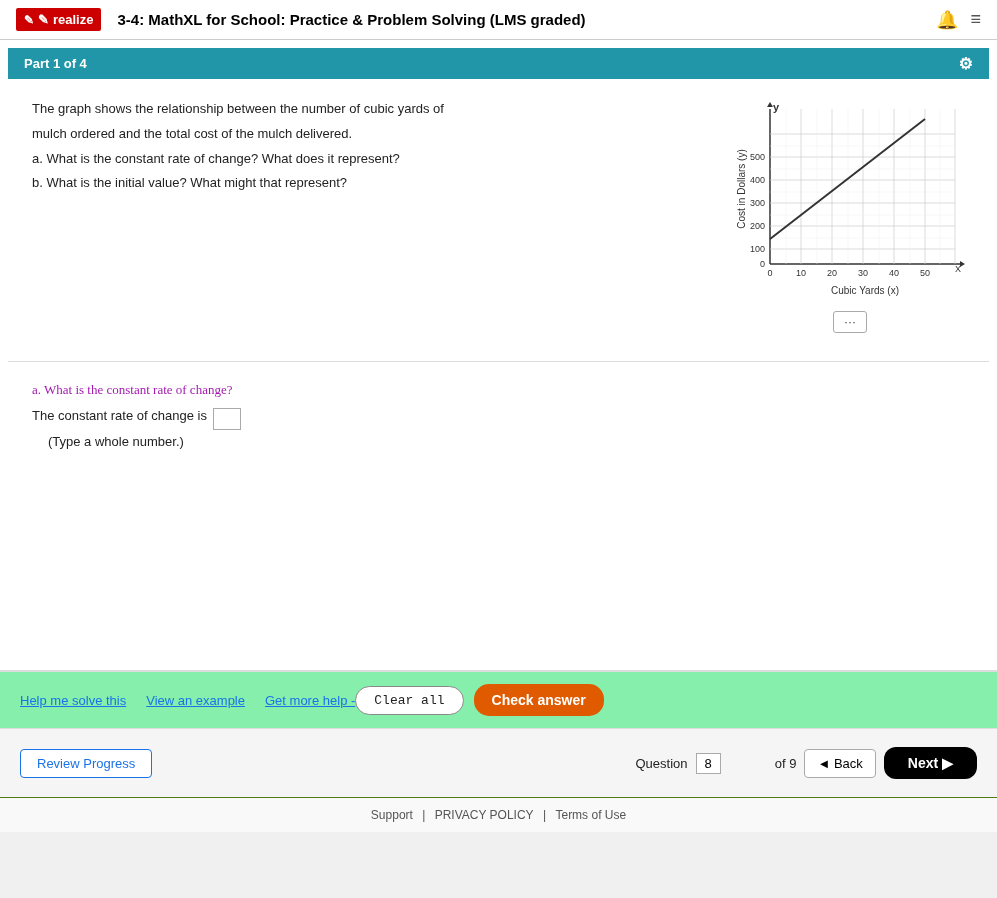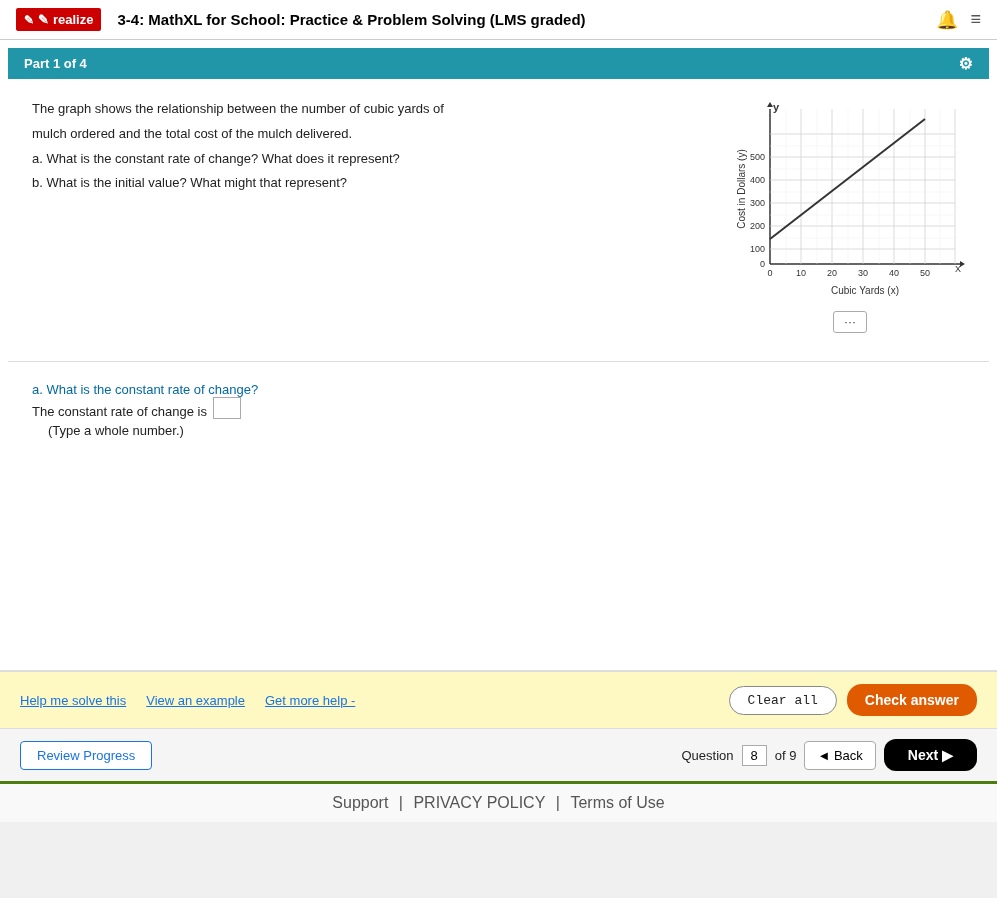--- a/index.html
+++ b/index.html
@@ -109,53 +109,54 @@
       color: #333;
     }
 
     .answer-area {
       padding: 20px 24px;
       min-height: 300px;
     }
 
     .question-part {
       font-size: 13px;
-      color: #0369a1;
+      color: #a21caf;
+      margin-bottom: 10px;
+      font-family: Liberation Serif, serif;
     }
 
     .answer-line {
       font-size: 13px;
       color: #222;
       display: flex;
-      align-items: flex-end;
+      align-items: flex-start;
       gap: 6px;
       margin-bottom: 4px;
     }
 
     .answer-input {
       border: 1px solid #aaa;
       width: 28px;
       height: 22px;
       font-size: 13px;
       text-align: center;
     }
 
     .type-note {
       font-size: 13px;
       color: #222;
       margin-left: 16px;
     }
 
     .bottom-bar {
-      background: #fef9c3;
+      background: #86efac;
       border-top: 2px solid #ddd;
       padding: 12px 20px;
       display: flex;
       align-items: center;
-      justify-content: space-between;
     }
 
     .help-links {
       display: flex;
       gap: 20px;
       align-items: center;
     }
 
     .help-link {
       font-size: 13px;
@@ -188,21 +189,21 @@
       border-radius: 15px;
       padding: 8px 18px;
       font-size: 14px;
       font-weight: bold;
       cursor: pointer;
     }
 
     .nav-bar {
       background: #f5f5f5;
       border-top: 1px solid #ddd;
-      padding: 10px 20px;
+      padding: 18px 20px;
       display: flex;
       align-items: center;
       justify-content: space-between;
     }
 
     .review-progress-btn {
       background: #fff;
       border: 1px solid #1a73e8;
       color: #1a73e8;
       border-radius: 4px;
@@ -218,21 +219,21 @@
       font-size: 13px;
     }
 
     .question-label { color: #222; }
     .question-number {
       border: 1px solid #aaa;
       padding: 2px 8px;
       background: #fff;
       font-size: 13px;
     }
-    .question-total { color: #222; }
+    .question-total { color: #222; margin-left: 46px; }
 
     .back-btn {
       background: #fff;
       border: 1px solid #aaa;
       border-radius: 4px;
       padding: 6px 12px;
       font-size: 13px;
       cursor: pointer;
       display: flex;
       align-items: center;
@@ -249,24 +250,24 @@
       font-weight: bold;
       cursor: pointer;
       display: flex;
       align-items: center;
       gap: 4px;
     }
 
     .footer-links {
       text-align: center;
       padding: 10px;
-      font-size: 16px;
+      font-size: 12px;
       color: #555;
       background: #f9f9f9;
-      border-top: 3px solid #4d7c0f;
+      border-top: 1px solid #4d7c0f;
     }
     .footer-links a { color: #555; text-decoration: none; margin: 0 6px; }
   </style>
 </head>
 <body>
 
 <div class="top-bar">
   <div class="realize-logo">
     <span>✎</span>
     <span>realize</span>

